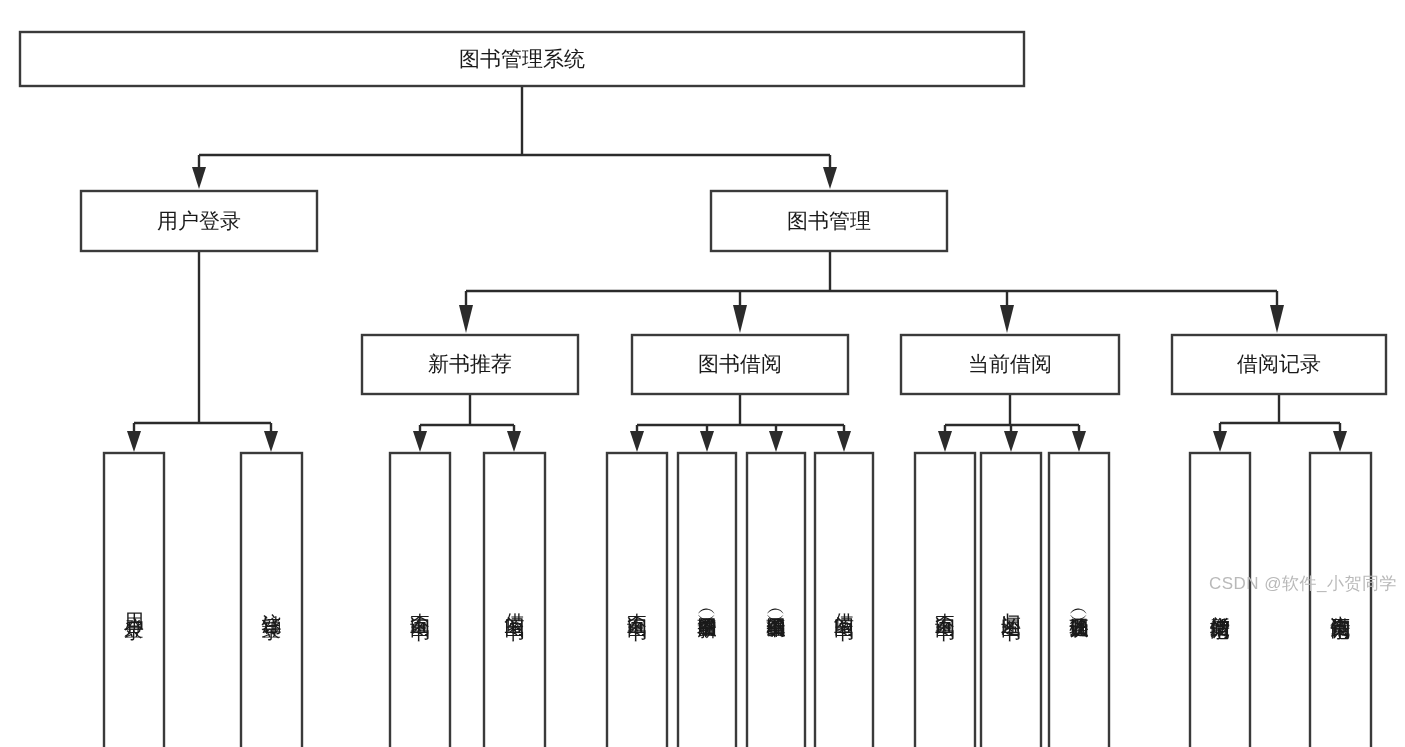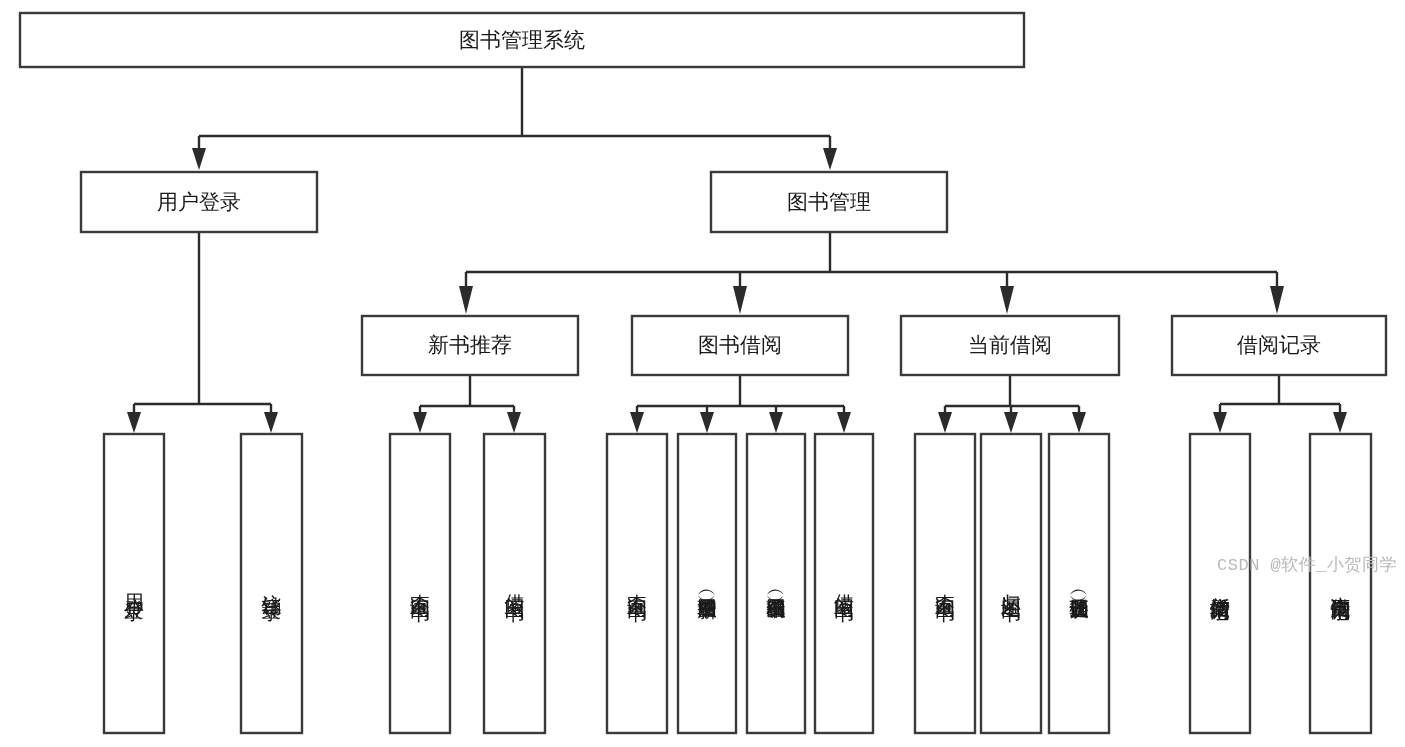--- a/index.html
+++ b/index.html
@@ -11,20 +11,21 @@
     width: 1405px;
     height: 747px;
     font-family: "Liberation Sans", "DejaVu Sans", sans-serif;
     overflow: hidden;
   }
   #diagram-root {
     position: relative;
     width: 1405px;
     height: 580px;
     background: #ffffff;
+    margin-top: 19px;
   }
   svg#flow-svg {
     position: absolute;
     left: 0;
     top: 0;
     width: 1405px;
     height: 747px;
   }
   .node-rect {
     fill: #ffffff;
@@ -60,21 +61,21 @@
     display: flex;
     align-items: center;
     justify-content: center;
     white-space: nowrap;
     pointer-events: none;
   }
   .watermark {
     position: absolute;
     right: 8px;
     bottom: 4px;
-    font-family: Liberation Mono, monospace;
+    font-family: Liberation Sans, sans-serif;
     font-size: 17px;
     color: #b9b9b9;
     white-space: nowrap;
     letter-spacing: 0.5px;
   }
 </style>
 </head>
 <body>
 
 <div id="diagram-root">

